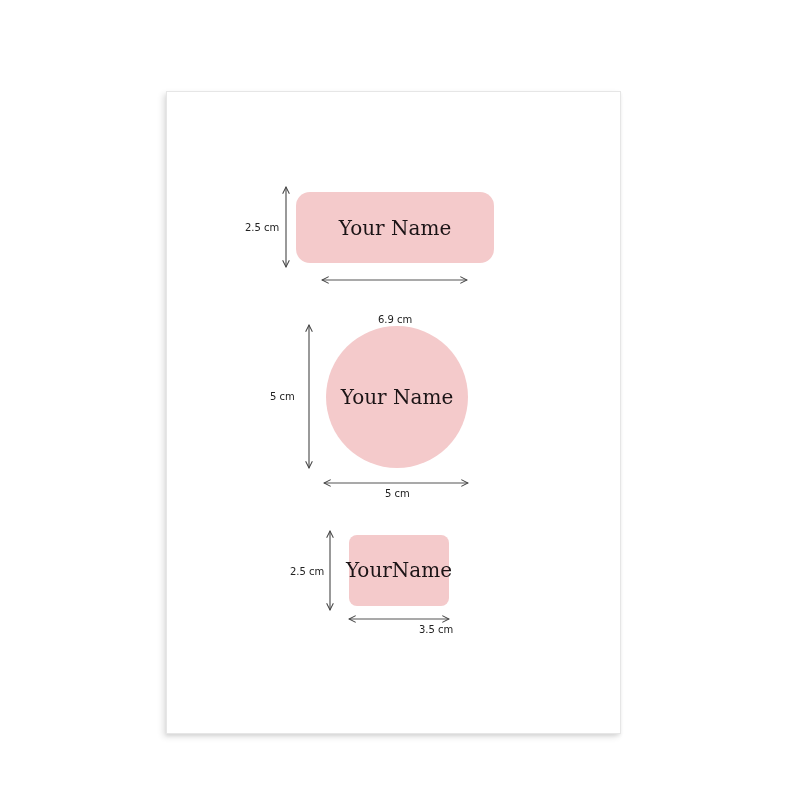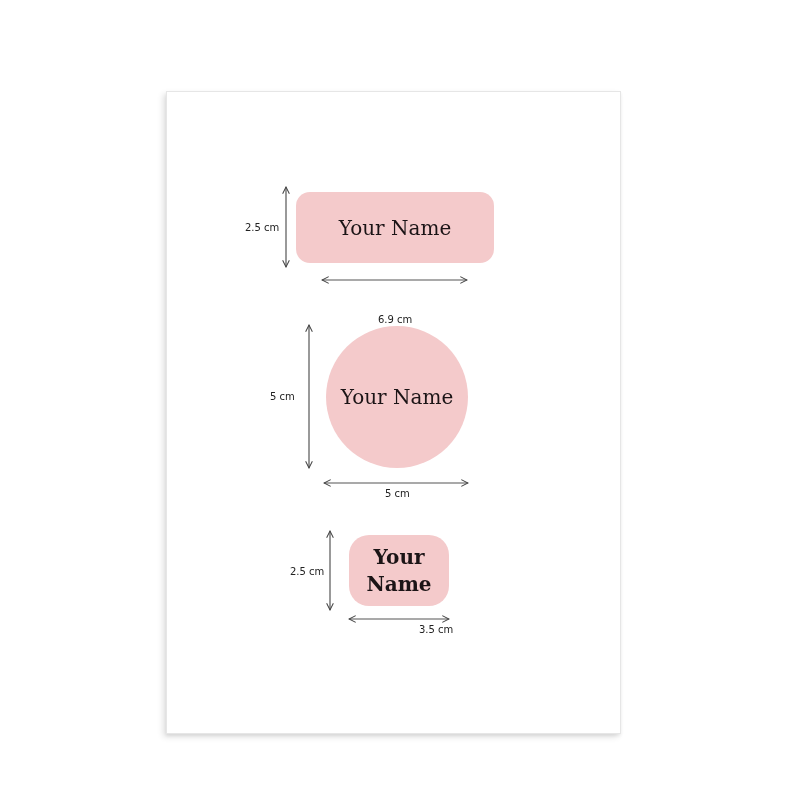--- a/index.html
+++ b/index.html
@@ -13,21 +13,21 @@
       border: 1px solid #e6e6e6;
       box-shadow: -3px 3px 6px rgba(0,0,0,0.12), 0 2px 3px rgba(0,0,0,0.06);
     }
     .label-shape {
       position: absolute; background: #f4cacb;
       display: flex; align-items: center; justify-content: center; text-align: left;
       font-family: "DejaVu Serif", serif; color: #1b1416;
     }
     .shape-rect { left: 296px; top: 192px; width: 198px; height: 71px; border-radius: 14px; font-size: 20px; }
     .shape-circle { left: 326px; top: 326px; width: 142px; height: 142px; border-radius: 50%; font-size: 20px; }
-    .shape-small { left: 349px; top: 535px; width: 100px; height: 71px; border-radius: 20px; font-size: 20px; line-height: 27px; flex-direction: column; font-weight: bold; }
+    .shape-small { left: 349px; top: 535px; width: 100px; height: 71px; border-radius: 8px; font-size: 20px; line-height: 27px; flex-direction: row; }
     .dim-text {
       position: absolute; font-size: 10px; color: #222; white-space: nowrap;
       font-family: "DejaVu Sans", sans-serif;
     }
     svg.arrows { position: absolute; left: 0; top: 0; }
   </style>
 </head>
 <body>
 
 <div class="page"></div>

